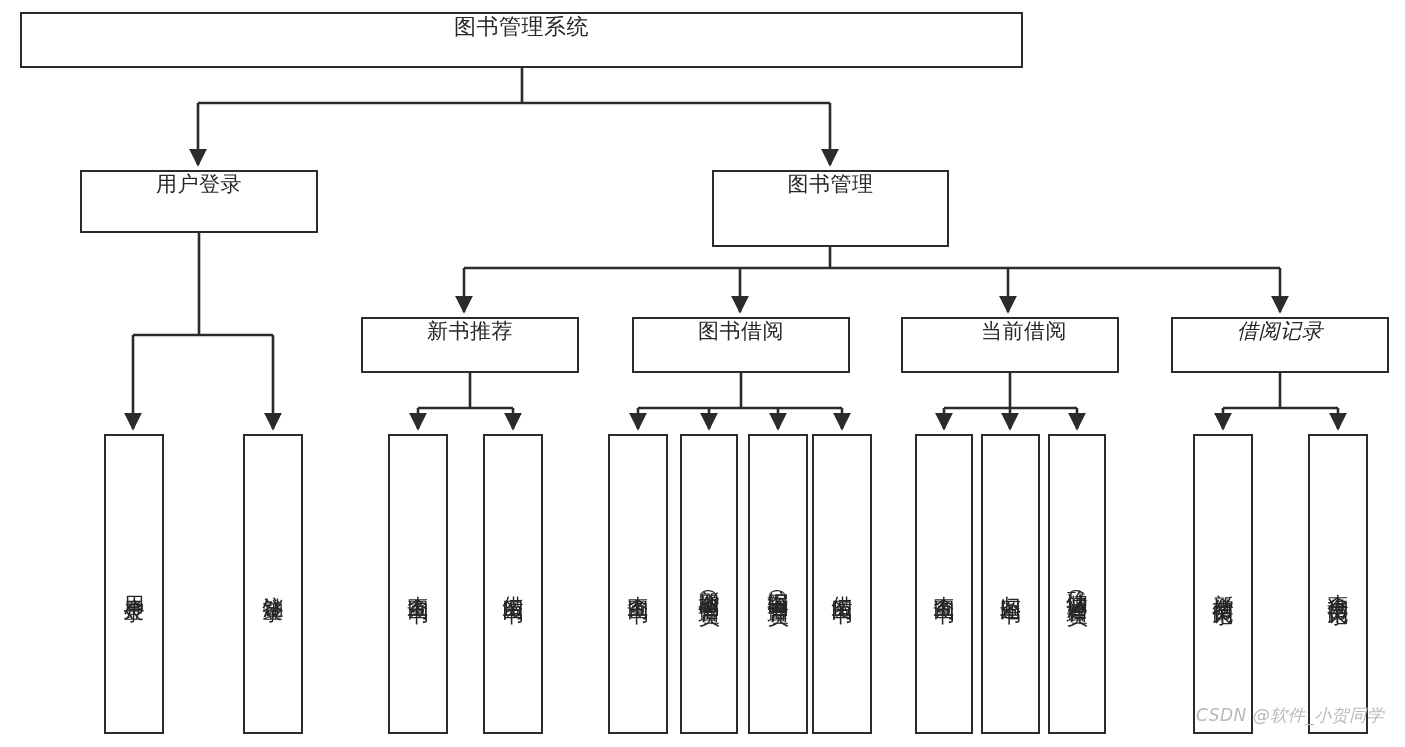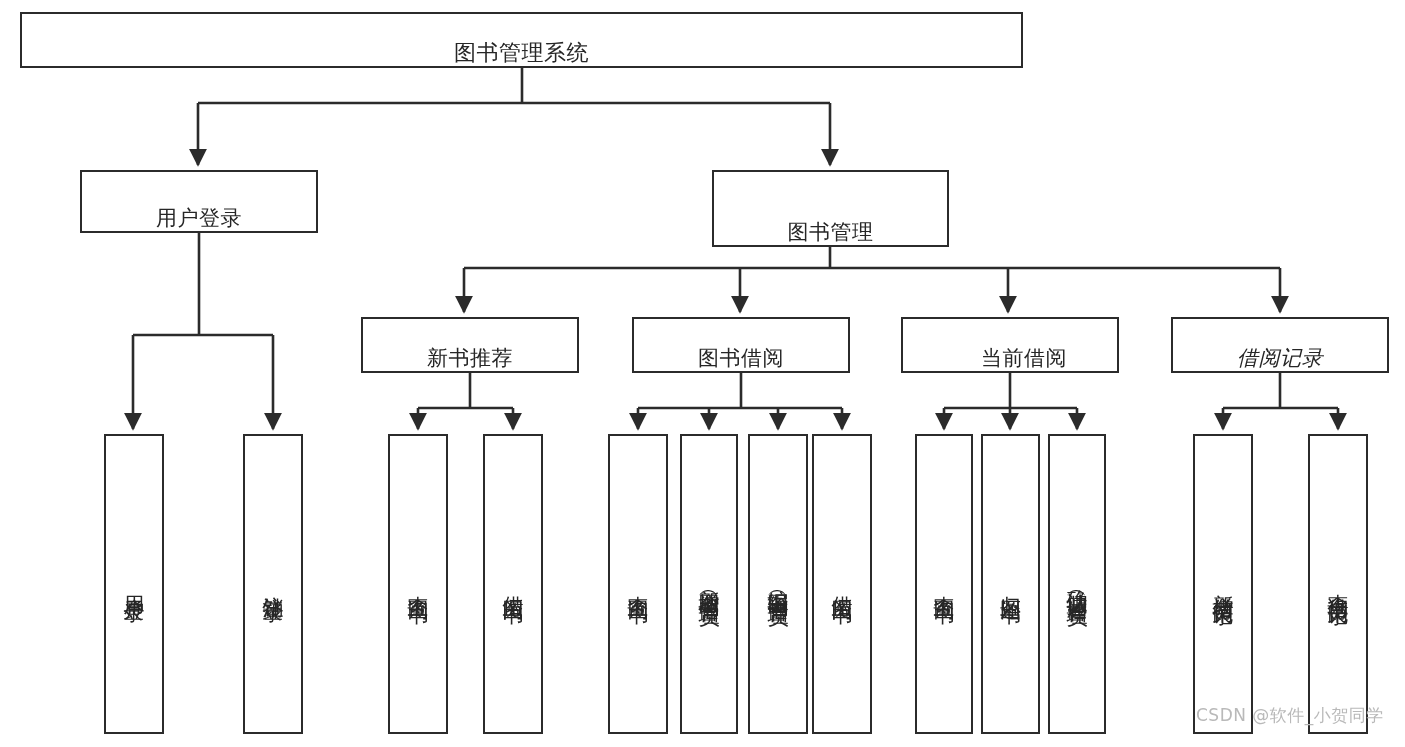--- a/index.html
+++ b/index.html
@@ -24,21 +24,21 @@
     width: 1405px;
     height: 747px;
     pointer-events: none;
   }
   .node {
     position: absolute;
     box-sizing: border-box;
     background: #ffffff;
     border: 2px solid #2b2b2b;
     display: flex;
-    align-items: flex-end;
+    align-items: flex-start;
     justify-content: center;
     color: #262626;
   }
   .node .label {
     display: block;
     text-align: center;
     line-height: 1.18;
     white-space: nowrap;
   }
   
@@ -184,14 +184,14 @@
   <div class="node vert" style="left: 1048px; top: 434px; width: 58px; height: 300px;">
     <span class="label">确认归还（管理员）</span>
   </div>
   <div class="node vert" style="left: 1193px; top: 434px; width: 60px; height: 300px;">
     <span class="label">新增借阅记录</span>
   </div>
   <div class="node vert" style="left: 1308px; top: 434px; width: 60px; height: 300px;">
     <span class="label">查询借阅记录</span>
   </div>
 
-  <div class="watermark" style="left: 1196px; top: 704px;">CSDN @软件_小贺同学</div>
+  <div class="watermark" style="left: 1196px; top: 704px; font-style: italic;">CSDN @软件_小贺同学</div>
 </div>
 
 </body></html>

